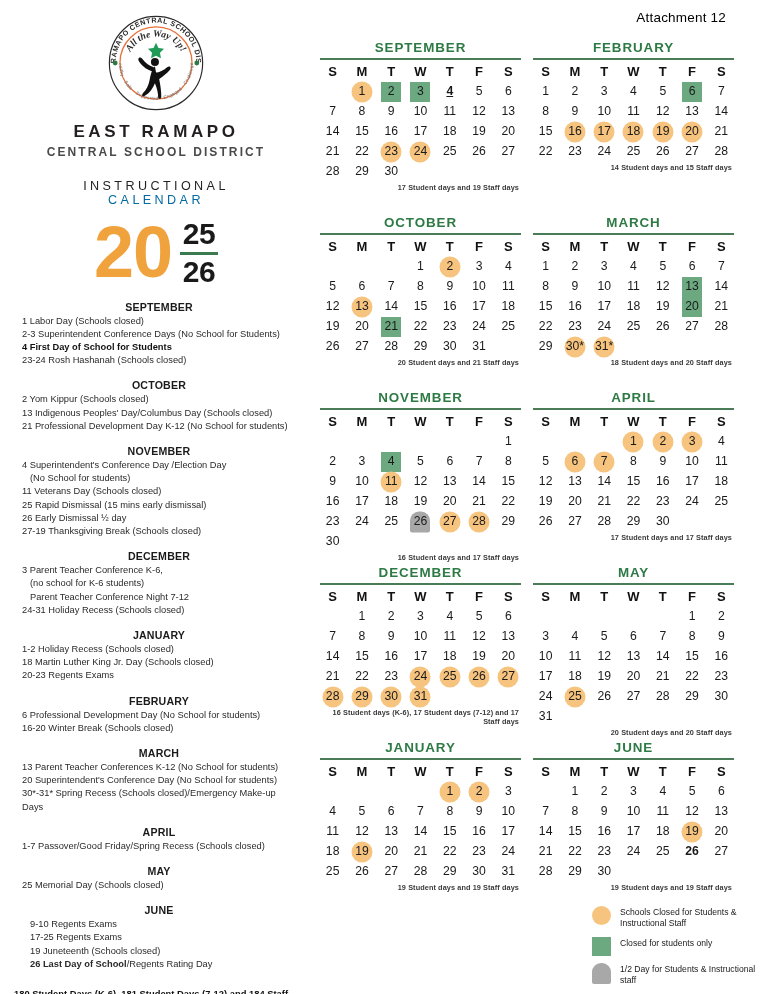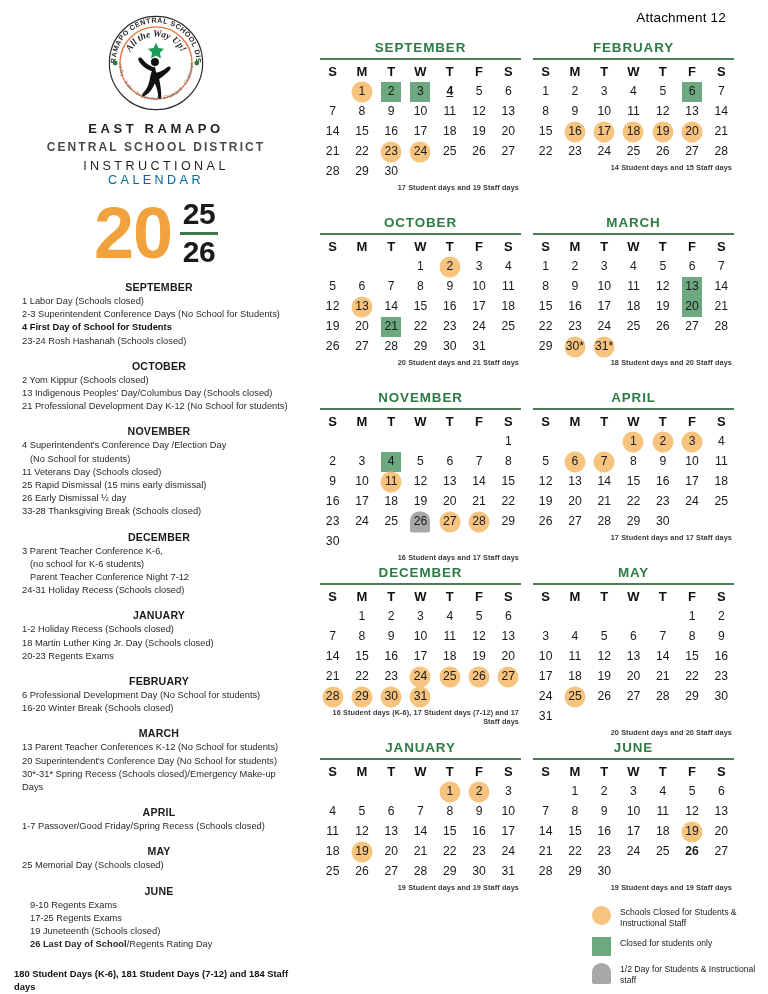--- a/index.html
+++ b/index.html
@@ -35,33 +35,33 @@
   
   #logo-wrap {
     width: 100%;
     display: flex; justify-content: center;
     margin-top: 2px;
   }
   #district-logo { width: 108px; height: 106px; display:block; }
 
   #title-block { text-align: center; margin-top: 6px; }
   .t-line1 {
-    font-size: 13px; font-weight: 700;
+    font-size: 17px; font-weight: 700;
     letter-spacing: 3.6px; color: #231f20;
     line-height: 1.15;
   }
   .t-line2 {
     font-size: 12px; font-weight: 700;
     letter-spacing: 2.1px; color: #4a4a4a;
     margin-top: 3px;
   }
   .t-line3 {
     font-size: 12.6px; font-weight: 400;
     letter-spacing: 3.4px; color: #231f20;
-    margin-top: 5px;
+    margin-top: 20px;
   }
   .t-line4 {
     font-size: 12.6px; font-weight: 400;
     letter-spacing: 3.4px; color: #0369a1;
     margin-top: 0;
   }
 
   
   #year-block {
     display: flex; align-items: center; justify-content: center;
@@ -286,21 +286,21 @@
       <div class="note-month">OCTOBER</div>
       <div class="note-line">2 Yom Kippur (Schools closed)</div>
       <div class="note-line">13 Indigenous Peoples' Day/Columbus Day (Schools closed)</div>
       <div class="note-line">21 Professional Development Day K-12 (No School for students)</div>
       <div class="note-month">NOVEMBER</div>
       <div class="note-line">4 Superintendent's Conference Day /Election Day</div>
       <div class="note-line indent">(No School for students)</div>
       <div class="note-line">11 Veterans Day (Schools closed)</div>
       <div class="note-line">25 Rapid Dismissal (15 mins early dismissal)</div>
       <div class="note-line">26 Early Dismissal ½ day</div>
-      <div class="note-line">33-28 Thanksgiving Break (Schools closed)</div>
+      <div class="note-line">27-19 Thanksgiving Break (Schools closed)</div>
       <div class="note-month">DECEMBER</div>
       <div class="note-line">3 Parent Teacher Conference K-6,</div>
       <div class="note-line indent">(no school for K-6 students)</div>
       <div class="note-line indent">Parent Teacher Conference Night 7-12</div>
       <div class="note-line">24-31 Holiday Recess (Schools closed)</div>
       <div class="note-month">JANUARY</div>
       <div class="note-line">1-2 Holiday Recess (Schools closed)</div>
       <div class="note-line">18 Martin Luther King Jr. Day (Schools closed)</div>
       <div class="note-line">20-23 Regents Exams</div>
       <div class="note-month">FEBRUARY</div>

